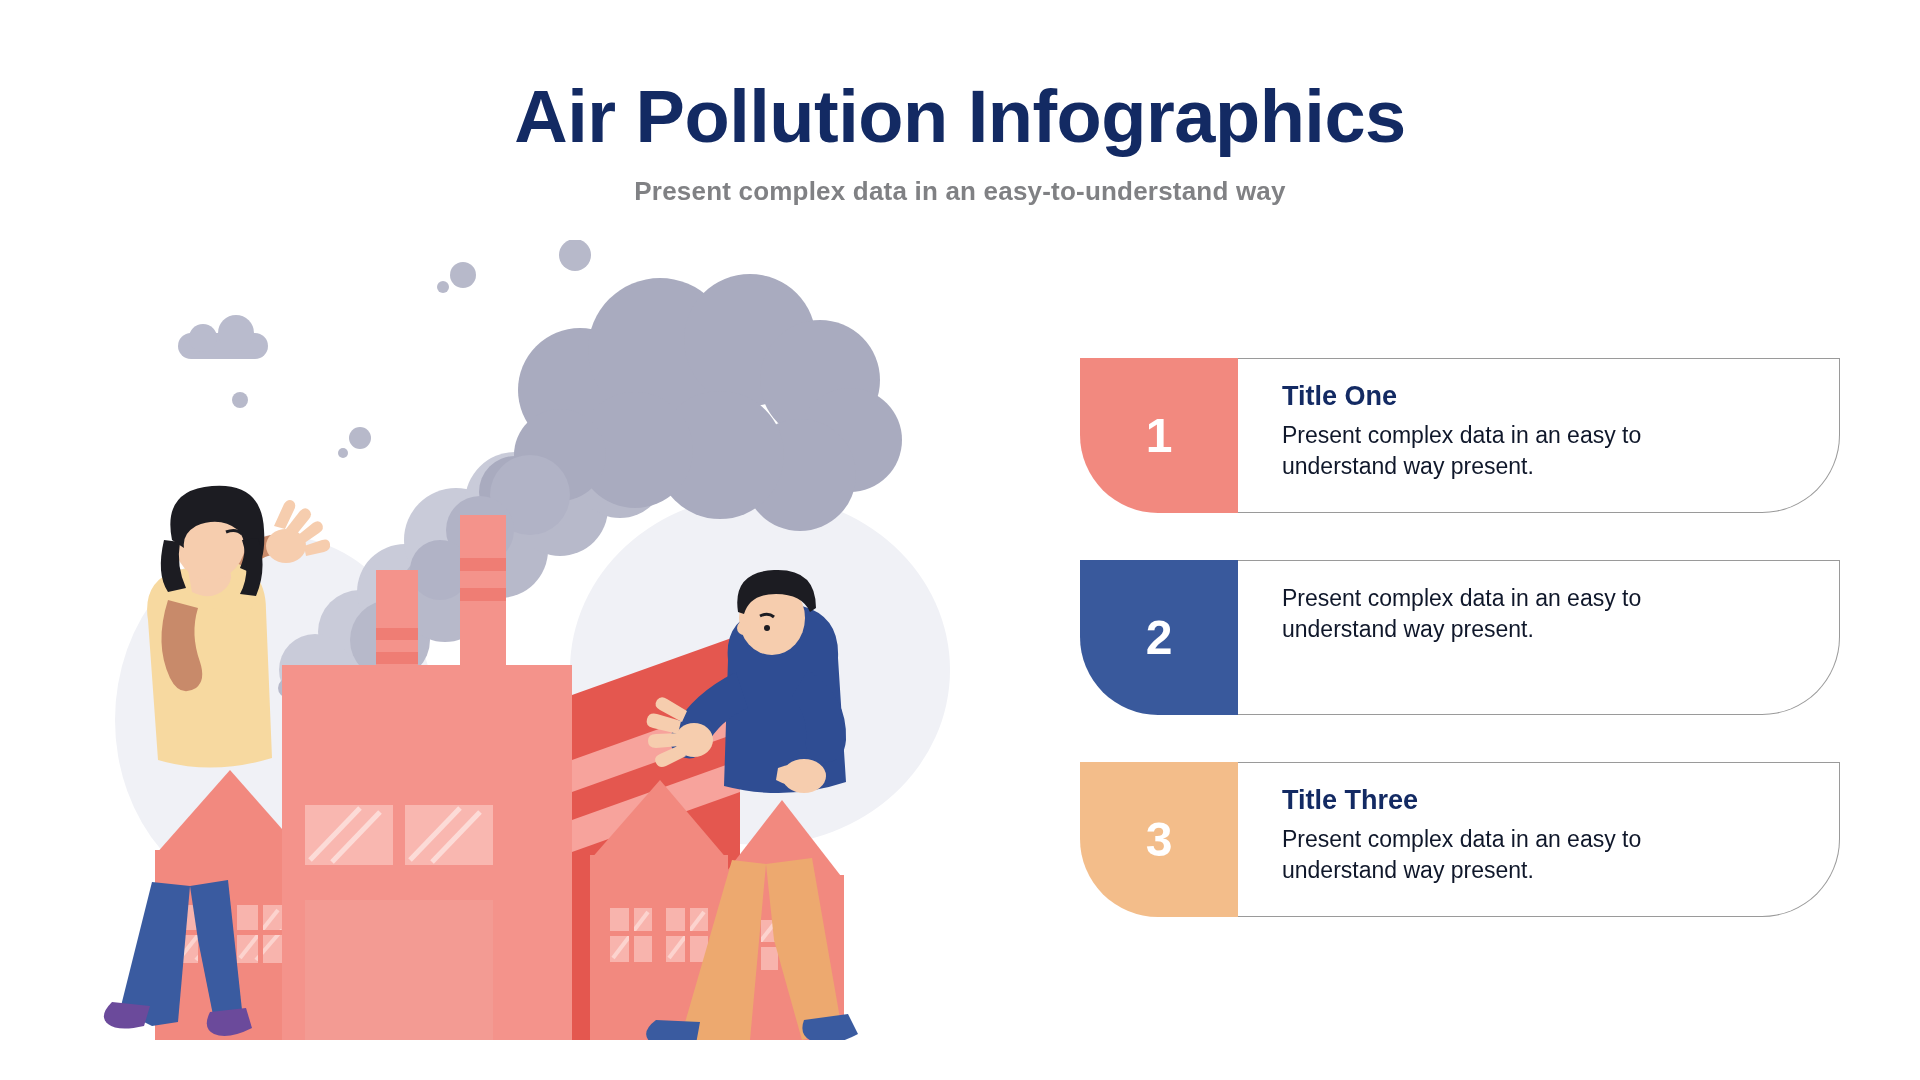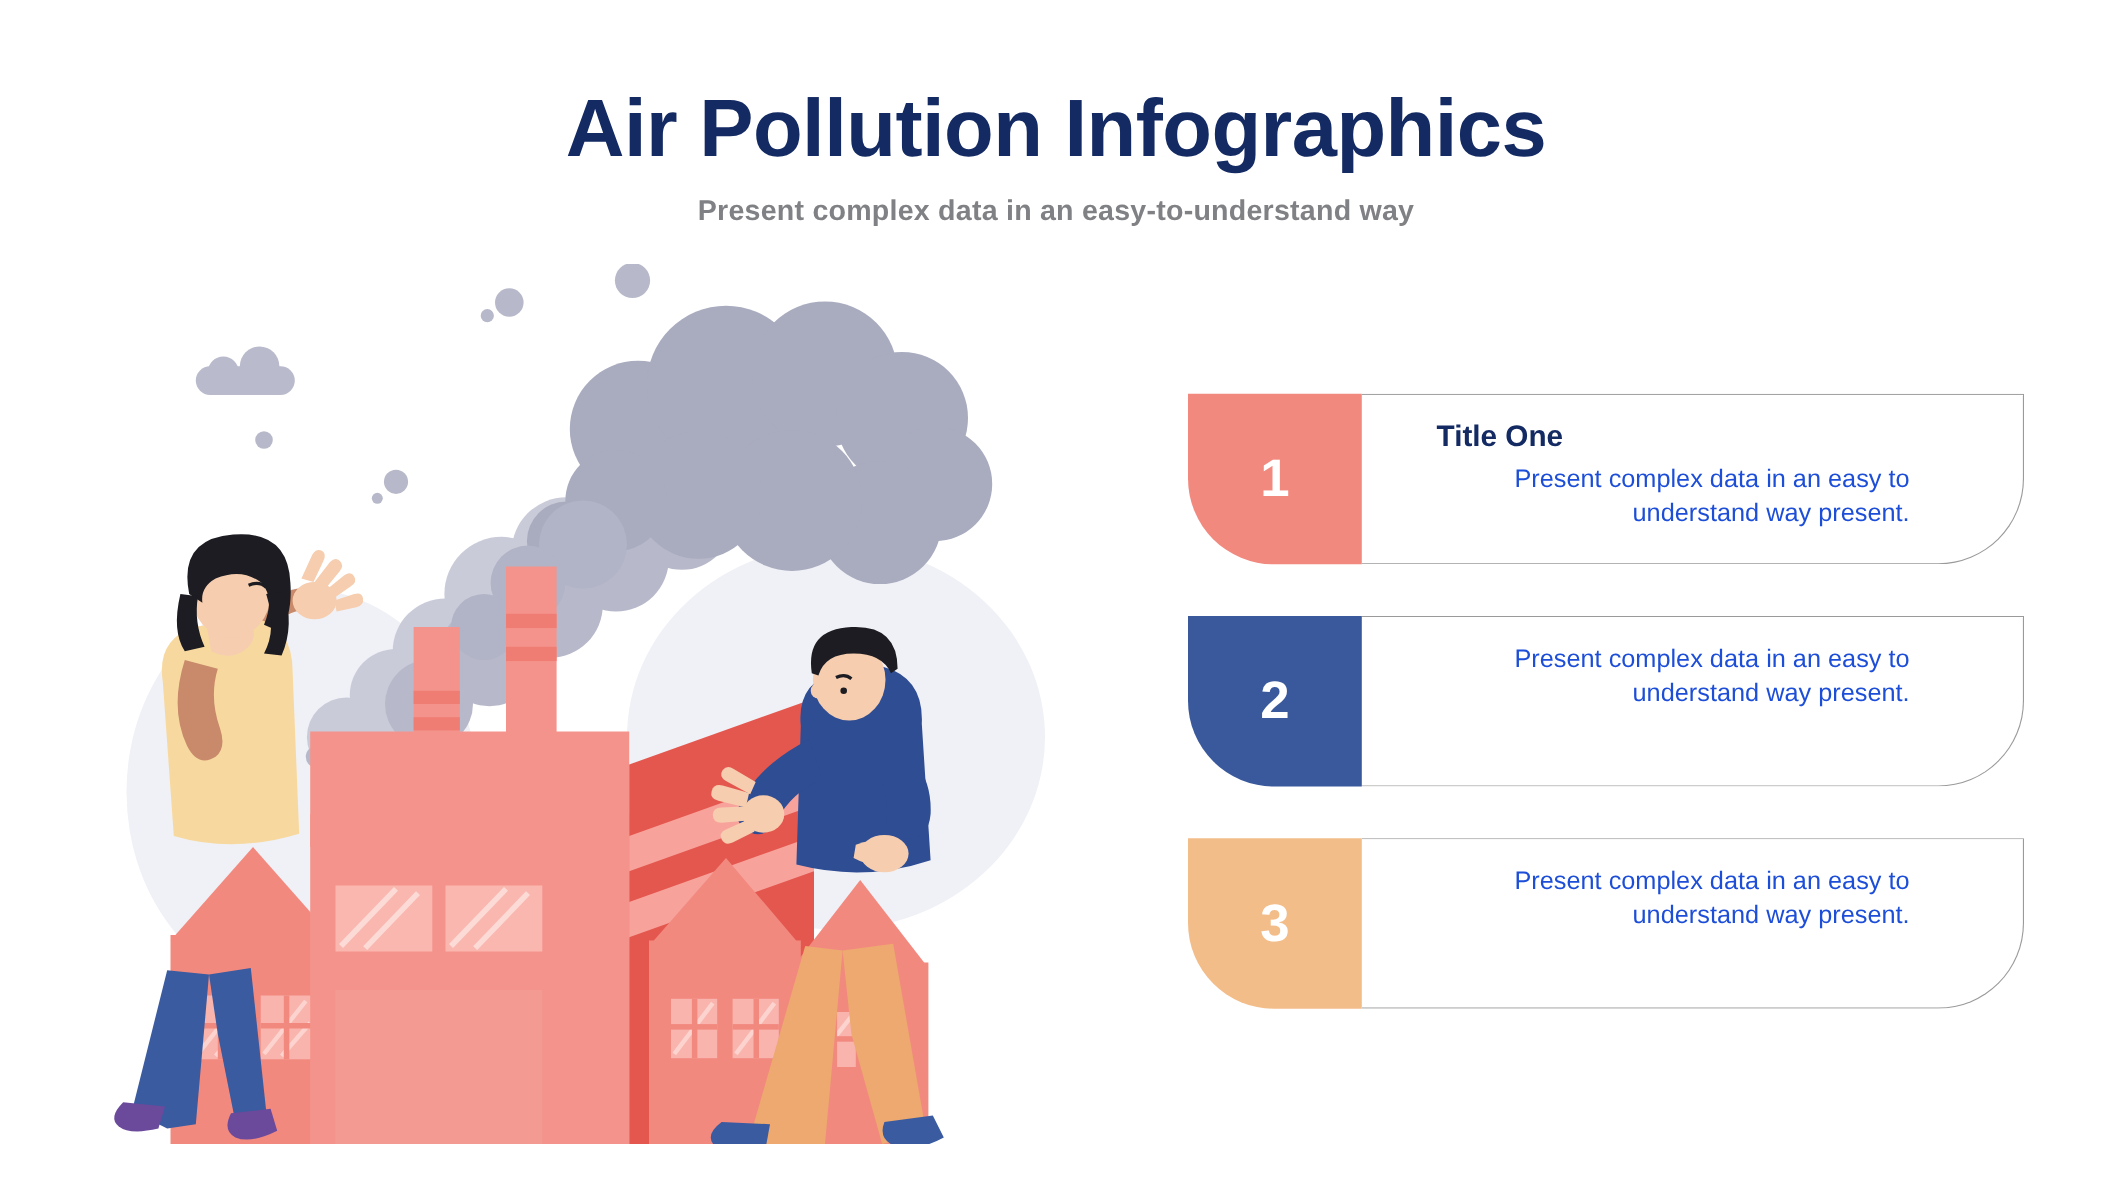--- a/index.html
+++ b/index.html
@@ -80,35 +80,34 @@
   }
 
   .body {
     position:relative;
     flex:1 1 auto;
     height:155px;
     background:#ffffff;
     border:1px solid #9a9a9a;
     border-left:none;
     border-radius:0 0 78px 0;
-    padding:22px 34px 0 68px;
+    padding:22px 34px 0 44px;
   }
   .card-title {
     font-size:27px;
     font-weight:bold;
     color:#132a63;
     line-height:1.15;
     margin-bottom:8px;
   }
   .card-text {
     font-size:23px;
-    color:#1d4ed8;
+    color:#0f172a;
     line-height:1.34;
     max-width:430px;
-    text-align:right;
   }
 </style>
 </head>
 <body>
 
 <div id="slide">
 
   <div class="header">
     <div class="title" style="color: rgb(19, 42, 99);">Air Pollution Infographics</div>
     <div class="subtitle" style="color: rgb(128, 129, 132);">Present complex data in an easy-to-understand way</div>
@@ -352,18 +351,19 @@
       <div class="body">
         <div class="card-text">Present complex data in an easy to understand way present.</div>
       </div>
     </div>
 
     <div class="card">
       <div class="badge" style="background:#f3bd8a">
         <span class="badge-num">3</span>
       </div>
       <div class="body">
+        <div class="card-title">Title Three</div>
         <div class="card-text">Present complex data in an easy to understand way present.</div>
       </div>
     </div>
 
   </div>
 </div>
 
 </body></html>

